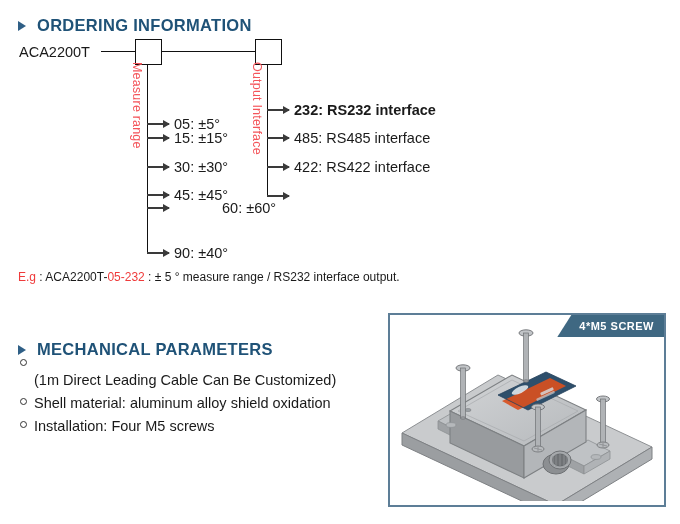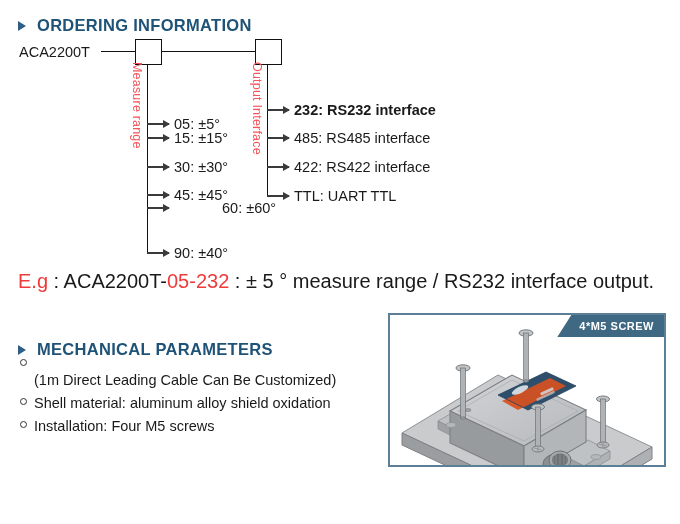--- a/index.html
+++ b/index.html
@@ -126,21 +126,21 @@
     color: #1a1a1a;
     white-space: nowrap;
     margin-left: 5px;
   }
 
   
   #example-line {
     position: absolute;
     left: 18px;
     top: 270px;
-    font-size: 20px;
+    font-size: 12px;
     white-space: nowrap;
   }
   .red { color: #ef3b3b; }
 
   
   #mech-list {
     position: absolute;
     left: 20px;
     top: 362px;
     width: 360px;
@@ -163,21 +163,21 @@
     top: -3px;
   }
   .mech-item.cont { padding-left: 14px; }
 
   
   #product-panel {
     position: absolute;
     left: 388px;
     top: 313px;
     width: 278px;
-    height: 154px;
+    height: 194px;
     border: 2px solid #5d7e97;
     background: #ffffff;
     box-sizing: border-box;
     overflow: hidden;
   }
   #screw-tag {
     position: absolute;
     right: 0;
     top: 0;
     height: 22px;
@@ -249,21 +249,20 @@
   <div class="arrow-row" style="left:267px; top:130px;">
     <span class="arrow"></span>
     <span class="opt-text">485: RS485 interface</span>
   </div>
   <div class="arrow-row" style="left:267px; top:159px;">
     <span class="arrow"></span>
     <span class="opt-text">422: RS422 interface</span>
   </div>
   <div class="arrow-row" style="left:267px; top:188px;">
     <span class="arrow"></span>
-    <span class="opt-text">TTL: UART TTL</span>
   </div>
 </div>
 
 <div id="example-line">
   <span class="red">E.g</span><span> : ACA2200T-</span><span class="red">05</span><span class="red">-</span><span class="red">232</span><span> : ± 5 ° measure range / RS232 interface output.</span>
 </div>
 
 <div class="section-head" id="mechanical-head">
   <span class="tri"></span>
   <span class="section-title">MECHANICAL PARAMETERS</span>

